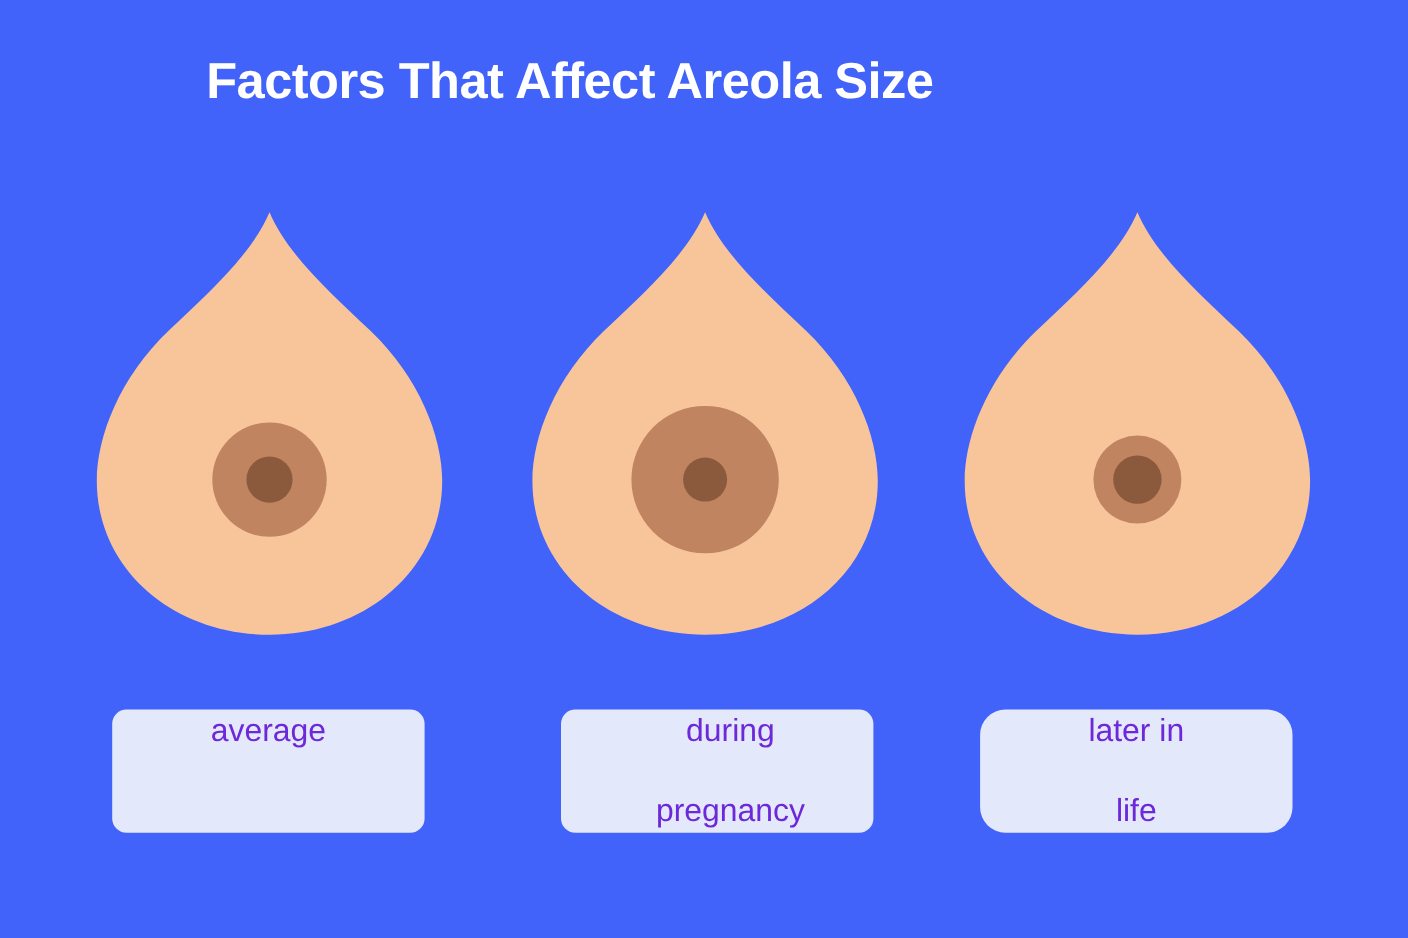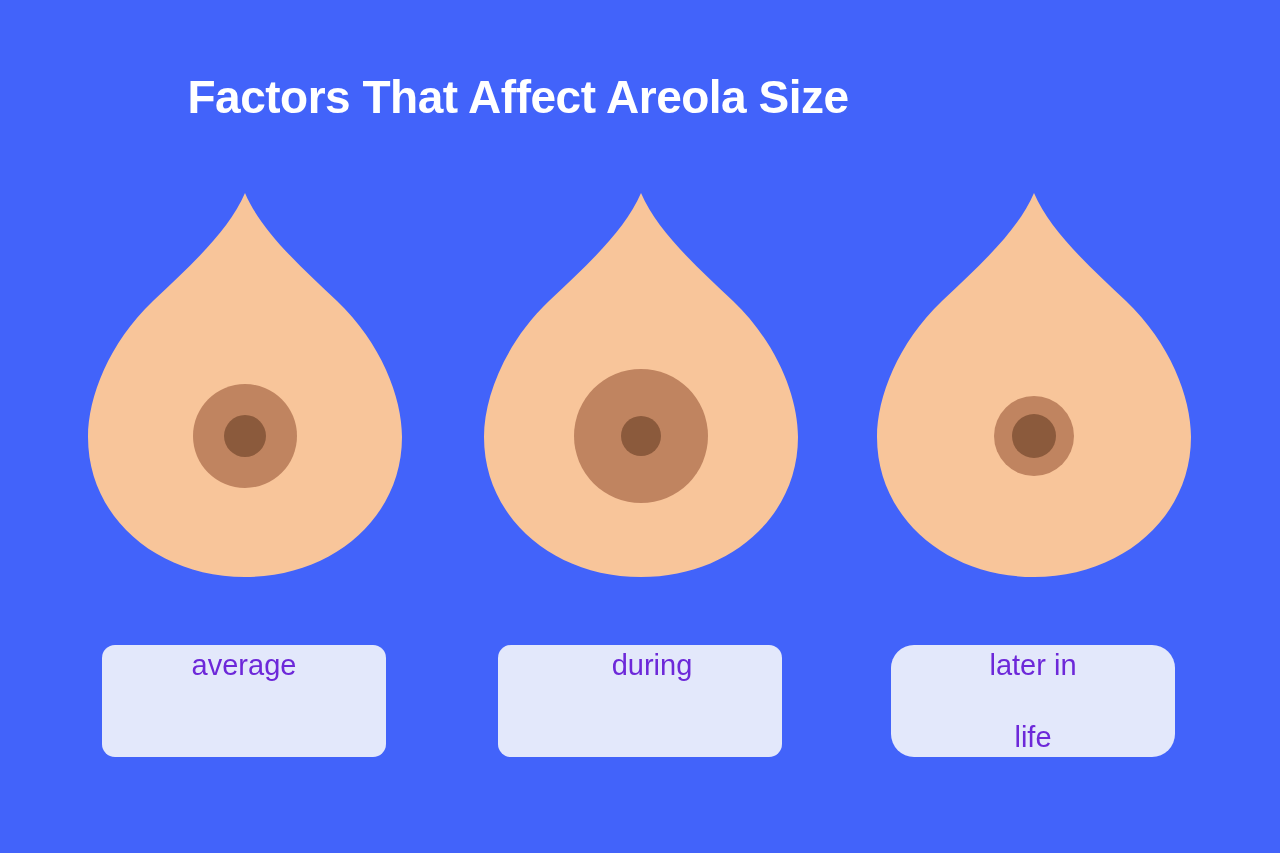--- a/index.html
+++ b/index.html
@@ -14,21 +14,21 @@
   }
   #infographic {
     position: relative;
     width: 1280px;
     height: 853px;
     background: #4263FA;
     overflow: hidden;
   }
   #title {
     position: absolute;
-    top: 70px;
+    top: 46px;
     left: 0;
     width: 1036px;
     text-align: center;
     font-size: 46px;
     font-weight: bold;
     color: #FFFFFF;
     letter-spacing: -0.5px;
     line-height: 1.2;
   }
   .figure-col {
@@ -56,21 +56,21 @@
     display: flex;
     flex-direction: column;
     align-items: center;
     justify-content: space-between;
     color: #6d28d9;
     font-size: 29px;
     line-height: 40px;
     text-align: center;
   }
   #label-0 { left: 102px; }
-  #label-1 { left: 498px; padding-left: 24px; }
+  #label-1 { left: 510px; padding-left: 24px; }
   #label-2 { left: 891px; border-radius: 23px; }
   .label-line { display: block; white-space: nowrap; }
 </style>
 </head>
 <body>
 
 <div id="infographic">
 
   <div id="title">Factors That Affect Areola Size</div>
 
@@ -97,20 +97,21 @@
       <circle cx="170" cy="251" r="22" fill="#8B5A3C"></circle>
     </svg>
   </div>
 
   <div class="label-box" id="label-0">
     <span class="label-line">average</span>
   </div>
 
   <div class="label-box" id="label-1">
     <span class="label-line">during</span>
+    <span class="label-line">pregnancy</span>
   </div>
 
   <div class="label-box" id="label-2">
     <span class="label-line">later in</span>
     <span class="label-line">life</span>
   </div>
 
 </div>
 
 </body></html>

